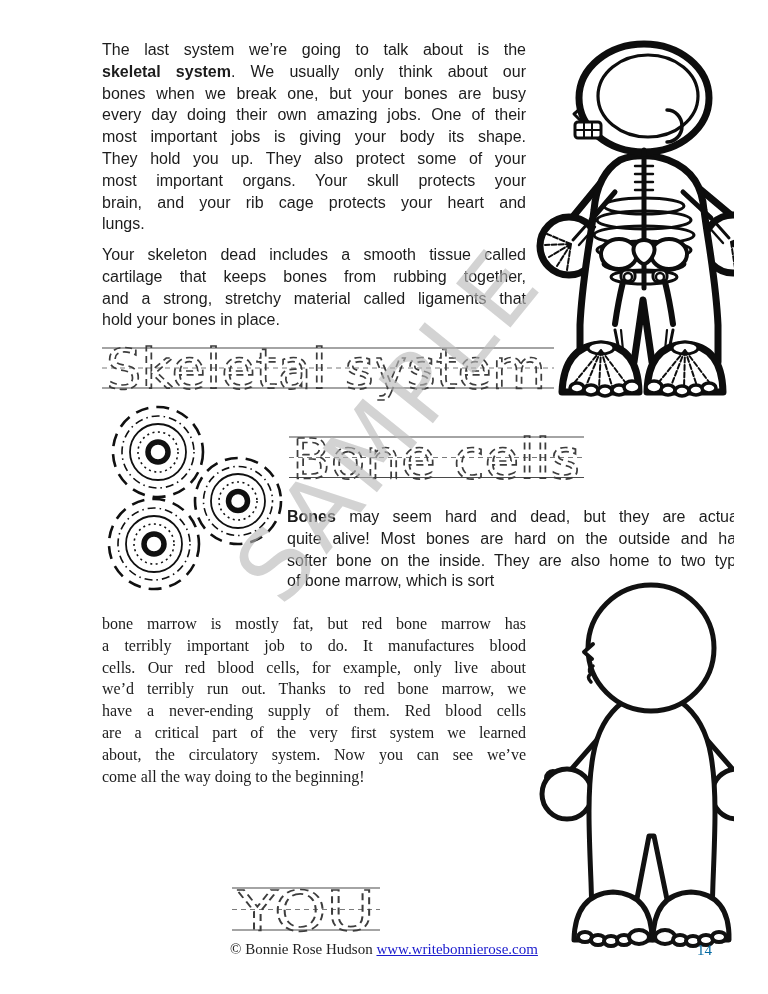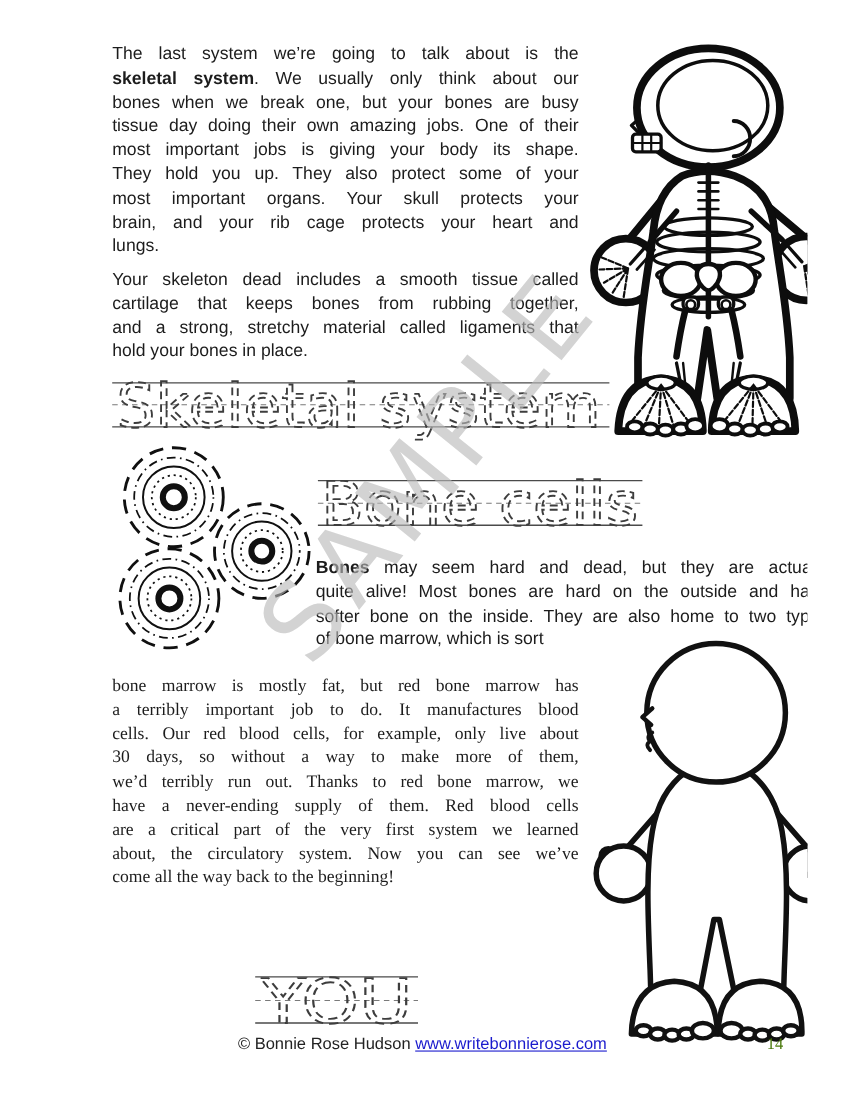--- a/index.html
+++ b/index.html
@@ -22,38 +22,38 @@
   .guide-dash  { stroke:#7a7a7a; stroke-width:1; stroke-dasharray:5 4; }
   .watermark {
     position:absolute; left:115px; top:365px; width:480px; height:120px;
     line-height:120px; text-align:center;
     font-family:"DejaVu Sans", sans-serif; font-size:96px; letter-spacing:6px;
     color:#b9b9b9; opacity:0.62; transform:rotate(-51deg);
     z-index:30; pointer-events:none; user-select:none;
   }
   .footer {
     position:absolute; left:0; right:0; top:941px; text-align:center;
-    font-family:Liberation Sans, sans-serif; font-size:15px; color:#222;
+    font-family:Liberation Serif, serif; font-size:15px; color:#222;
   }
   .footer a { color:#1a1acd; text-decoration:underline; }
   .pagenum {
     position:absolute; right:22px; top:942px;
-    font-family:"Liberation Serif", serif; font-size:15px; color:#4d7c0f;
+    font-family:"Liberation Serif", serif; font-size:15px; color:#0369a1;
   }
 </style>
 </head>
 <body>
 
 <div class="page">
 
   <div class="para" style="left:68px; top:39px; width:424px;">
     <div class="ln">The last system we’re going to talk about is the</div>
     <div class="ln"><b>skeletal system</b><span>. We usually only think about our</span></div>
     <div class="ln">bones when we break one, but your bones are busy</div>
-    <div class="ln">tissue day doing their own amazing jobs. One of their</div>
+    <div class="ln">every day doing their own amazing jobs. One of their</div>
     <div class="ln">most important jobs is giving your body its shape.</div>
     <div class="ln">They hold you up. They also protect some of your</div>
     <div class="ln">most important organs. Your skull protects your</div>
     <div class="ln">brain, and your rib cage protects your heart and</div>
     <div class="ln last">lungs.</div>
   </div>
 
   <svg class="ill" style="left:497px; top:30px;" width="265" height="372" viewBox="0 0 265 372">
     <g stroke="#0d0d0d" fill="none" stroke-linecap="round" stroke-linejoin="round">
 
@@ -183,26 +183,25 @@
   </div>
 
   <div class="para" style="left:253px; top:570px; width:240px;">
     <div class="ln last">of bone marrow, which is sort</div>
   </div>
 
   <div class="para" style="left:68px; top:613px; width:424px;font-family:Liberation Serif, serif;">
     <div class="ln">bone marrow is mostly fat, but red bone marrow has</div>
     <div class="ln">a terribly important job to do. It manufactures blood</div>
     <div class="ln">cells. Our red blood cells, for example, only live about</div>
-    <div class="ln">30 days, so without a way to make more of them,</div>
     <div class="ln">we’d terribly run out. Thanks to red bone marrow, we</div>
     <div class="ln">have a never-ending supply of them. Red blood cells</div>
     <div class="ln">are a critical part of the very first system we learned</div>
     <div class="ln">about, the circulatory system. Now you can see we’ve</div>
-    <div class="ln last">come all the way back to the beginning!</div>
+    <div class="ln last">come all the way doing to the beginning!</div>
   </div>
 
   <svg class="ill" style="left:493px; top:582px;" width="270" height="362" viewBox="0 0 270 362">
     <g stroke="#111" fill="none" stroke-linecap="round" stroke-linejoin="round">
 
       <path d="M95,148 L48,202" stroke-width="30"></path>
       <path d="M95,148 L48,202" stroke="#fff" stroke-width="20"></path>
       <path d="M155,148 L202,202" stroke-width="30"></path>
       <path d="M155,148 L202,202" stroke="#fff" stroke-width="20"></path>
       <circle cx="26" cy="196" r="7" fill="#fff" stroke-width="4"></circle>

